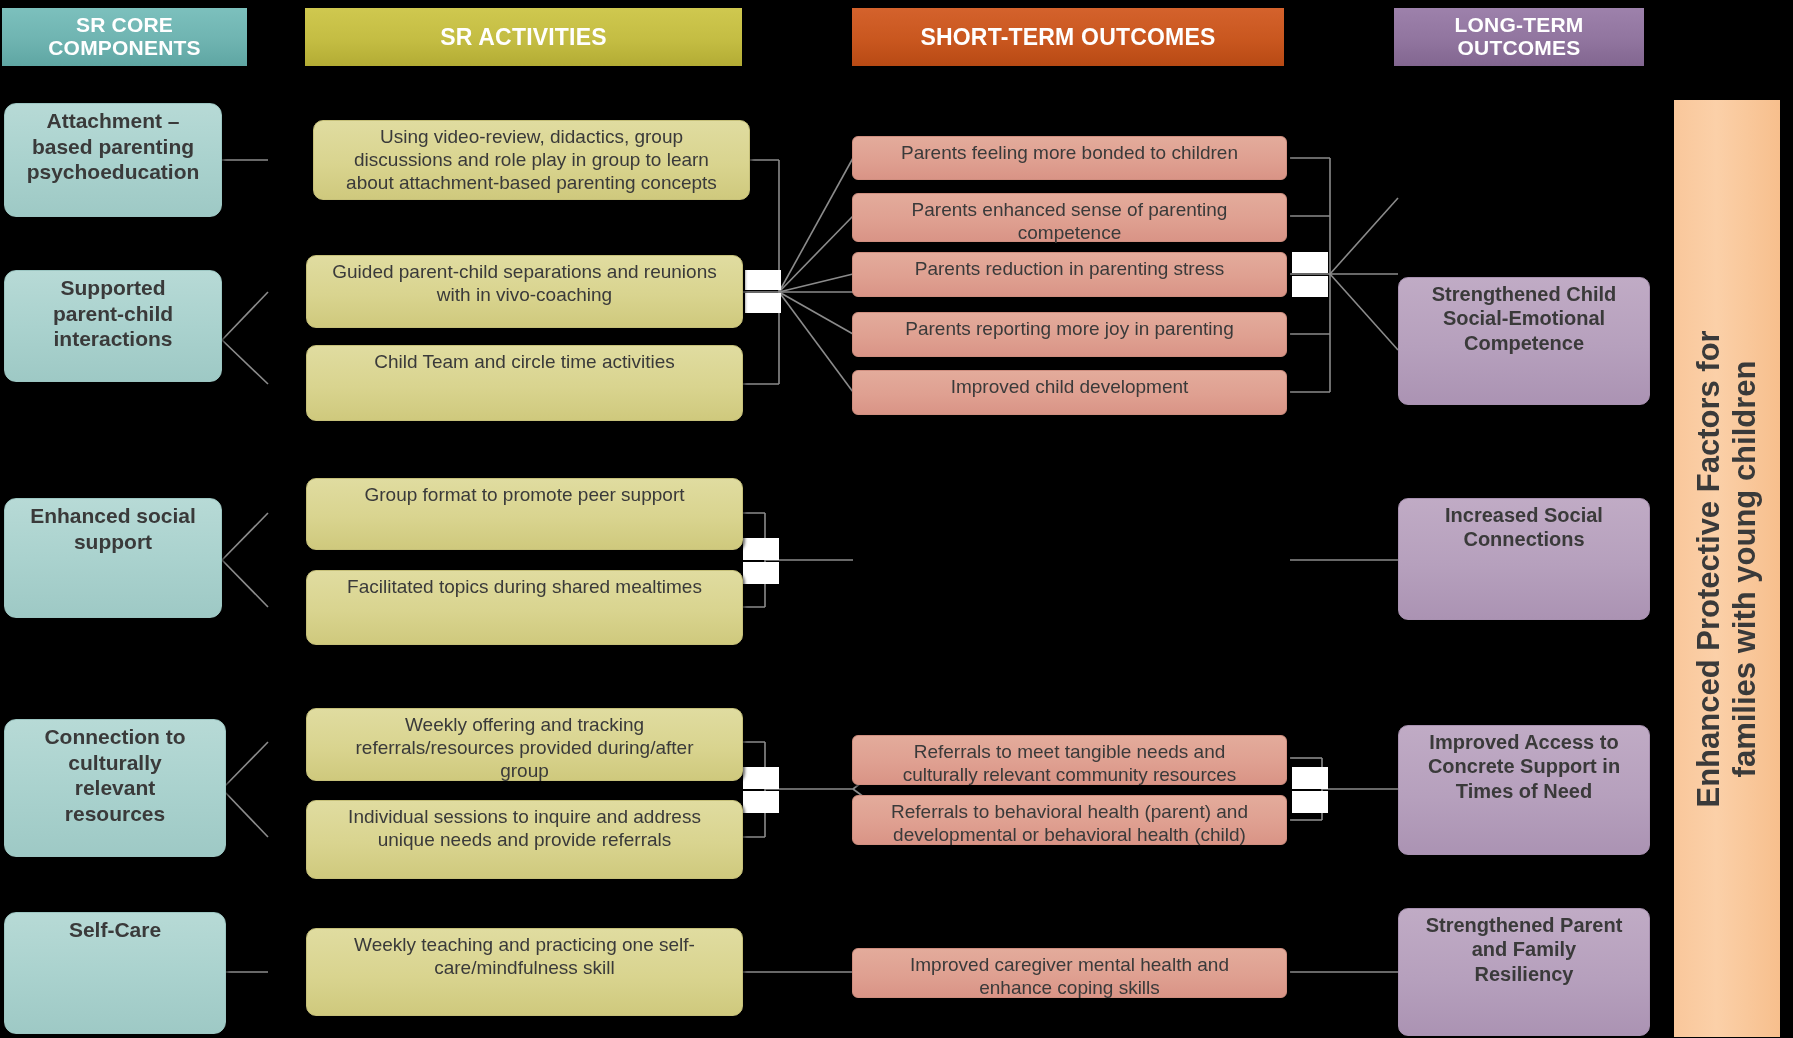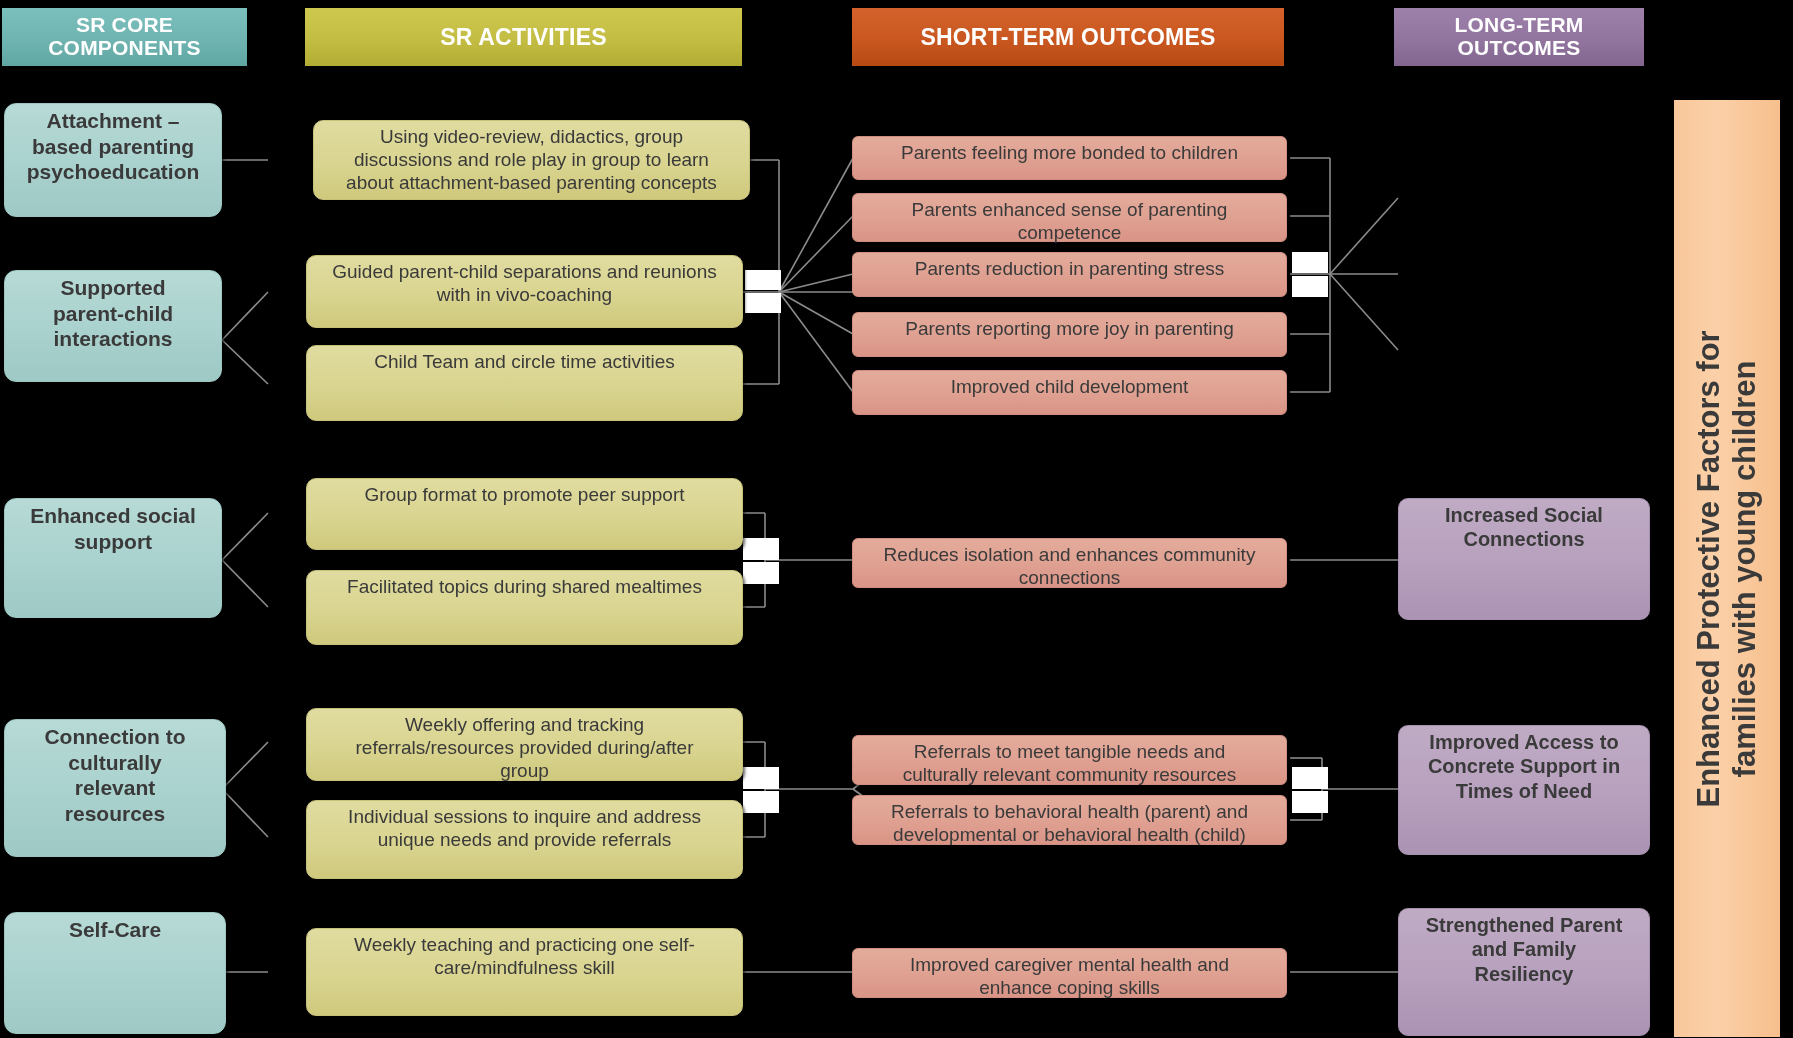--- a/index.html
+++ b/index.html
@@ -221,33 +221,33 @@
   </div>
   <div class="box out" style="left:852px; top:252px; width:435px; height:45px;">
     <span>Parents reduction in parenting stress</span>
   </div>
   <div class="box out" style="left:852px; top:312px; width:435px; height:45px;">
     <span>Parents reporting more joy in parenting</span>
   </div>
   <div class="box out" style="left:852px; top:370px; width:435px; height:45px;">
     <span>Improved child development</span>
   </div>
-  <div class="box out" style="left:852px; top:538px; width:435px; height:50px;">
-    <span>Reduces isolation and enhances community connections</span>
-  </div>
   <div class="box out" style="left:852px; top:735px; width:435px; height:50px;">
     <span>Referrals to meet tangible needs and culturally relevant community resources</span>
   </div>
   <div class="box out" style="left:852px; top:795px; width:435px; height:50px;">
     <span>Referrals to behavioral health (parent) and developmental or behavioral health (child)</span>
   </div>
   <div class="box out" style="left:852px; top:948px; width:435px; height:50px;">
     <span>Improved caregiver mental health and enhance coping skills</span>
   </div>
 
+  <div class="box lt" style="left:1398px; top:277px; width:252px; height:128px;">
+    <span>Strengthened Child Social-Emotional Competence</span>
+  </div>
   <div class="box lt" style="left:1398px; top:498px; width:252px; height:122px;">
     <span>Increased Social Connections</span>
   </div>
   <div class="box lt" style="left:1398px; top:725px; width:252px; height:130px;">
     <span>Improved Access to Concrete Support in Times of Need</span>
   </div>
   <div class="box lt" style="left:1398px; top:908px; width:252px; height:128px;">
     <span>Strengthened Parent and Family Resiliency</span>
   </div>
 

